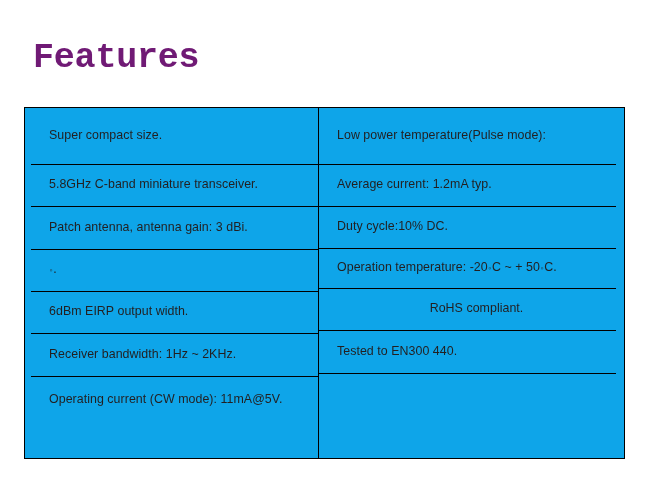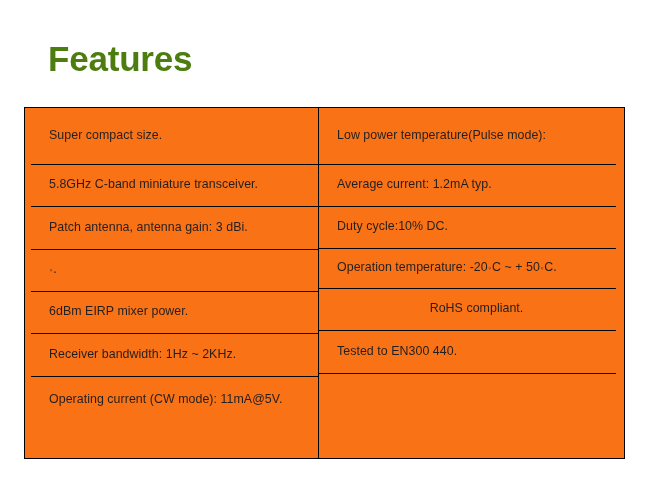--- a/index.html
+++ b/index.html
@@ -23,36 +23,35 @@
 
   
   .page-title {
     position: absolute;
     left: 33px;
     top: 41px;
     font-size: 35px;
     font-weight: bold;
     letter-spacing: -0.2px;
     line-height: 1;
-    color: #4d7c0f;
-    font-family: Liberation Sans, sans-serif;
-    margin-left: 15px;
+    color: #701a75;
+    font-family: Liberation Mono, monospace;
   }
 
   
   .feature-table {
     position: absolute;
     left: 24px;
     top: 107px;
     width: 601px;
     height: 352px;
     box-sizing: border-box;
     border: 1.6px solid #000000;
     display: flex;
-    background: #f97316;
+    background: #0ea5e9;
   }
   .col {
     box-sizing: border-box;
     display: flex;
     flex-direction: column;
     height: 100%;
   }
   .col-left {
     width: 294px;
     border-right: 1.6px solid #000000;
@@ -109,21 +108,21 @@
         <span>5.8GHz C-band miniature transceiver.</span>
       </div>
       <div class="cell" style="flex:0 0 43px;">
         <span>Patch antenna, antenna gain: 3 dBi.</span>
       </div>
       <div class="cell" style="flex:0 0 42px;">
           <sup class="deg">◦</sup>
           <span>.</span>
       </div>
       <div class="cell" style="flex:0 0 42px;">
-        <span>6dBm EIRP mixer power.</span>
+        <span>6dBm EIRP output width.</span>
       </div>
       <div class="cell" style="flex:0 0 43px;">
         <span>Receiver bandwidth: 1Hz  ~  2KHz.</span>
       </div>
       <div class="cell" style="flex:1 1 auto;align-items:flex-start;padding-top:16px;">
         <span>Operating current (CW mode): 11mA@5V.</span>
       </div>
     </div>
 
     <div class="col col-right">

